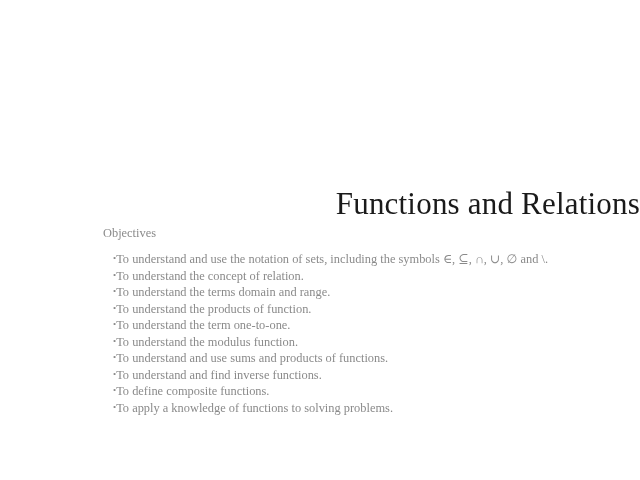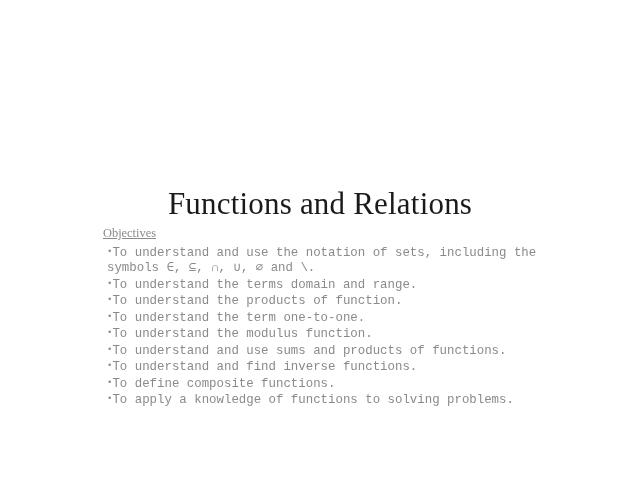--- a/index.html
+++ b/index.html
@@ -18,44 +18,42 @@
       position: absolute;
       left: 0; top: 0;
       width: 640px; height: 480px;
       background: #ffffff;
     }
     .title {
       position: absolute;
       left: 0;
       top: 184px;
       width: 640px;
-      text-align: center;
+      text-align: right;
       font-size: 31px;
       line-height: 40px;
       color: #1a1a1a;
       letter-spacing: 0.2px;
     }
     .body {
       position: absolute;
       left: 103px;
       top: 226px;
       width: 460px;
       color: #8a8a8a;
       font-size: 12.4px;
       line-height: 15px;
     }
     .heading {
       margin: 0 0 0.5px 0;
-      text-decoration: underline;
     }
     .objectives {
       list-style: none;
-      margin: 4px;
+      margin: 10px;
       padding: 0;
-      font-family: Liberation Mono, monospace;
     }
     .objectives li {
       margin: 0 0 0.5px 0;
       padding: 0;
     }
     .bullet {
       font-size: 9px;
       vertical-align: 2px;
       margin-right: 0;
     }
@@ -63,20 +61,21 @@
 </head>
 <body>
 
 <div class="slide">
   <div class="title">Functions and Relations</div>
 
   <div class="body">
     <div class="heading">Objectives</div>
     <ul class="objectives">
       <li><span class="bullet">•</span><span>To understand and use the notation of sets, including the symbols ∈, ⊆, ∩, ∪, ∅ and \.</span></li>
+      <li><span class="bullet">•</span><span>To understand the concept of relation.</span></li>
       <li><span class="bullet">•</span><span>To understand the terms domain and range.</span></li>
       <li><span class="bullet">•</span><span>To understand the products of function.</span></li>
       <li><span class="bullet">•</span><span>To understand the term one-to-one.</span></li>
       <li><span class="bullet">•</span><span>To understand the modulus function.</span></li>
       <li><span class="bullet">•</span><span>To understand and use sums and products of functions.</span></li>
       <li><span class="bullet">•</span><span>To understand and find inverse functions.</span></li>
       <li><span class="bullet">•</span><span>To define composite functions.</span></li>
       <li><span class="bullet">•</span><span>To apply a knowledge of functions to solving problems.</span></li>
     </ul>
   </div>

